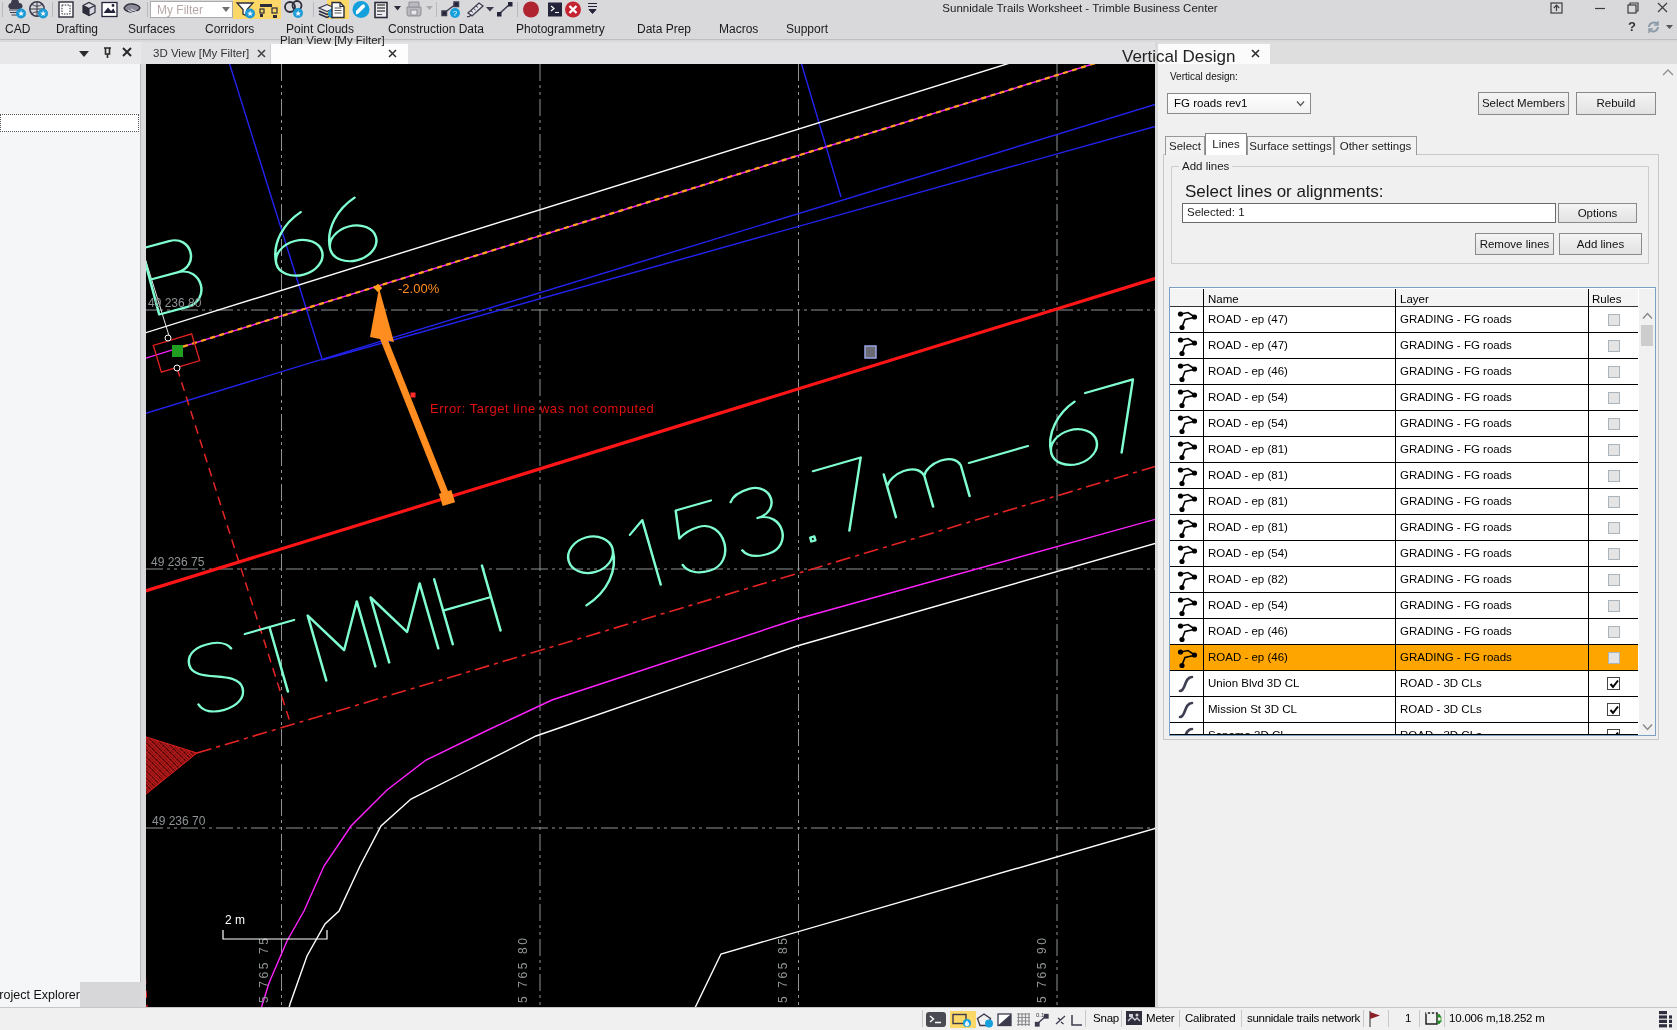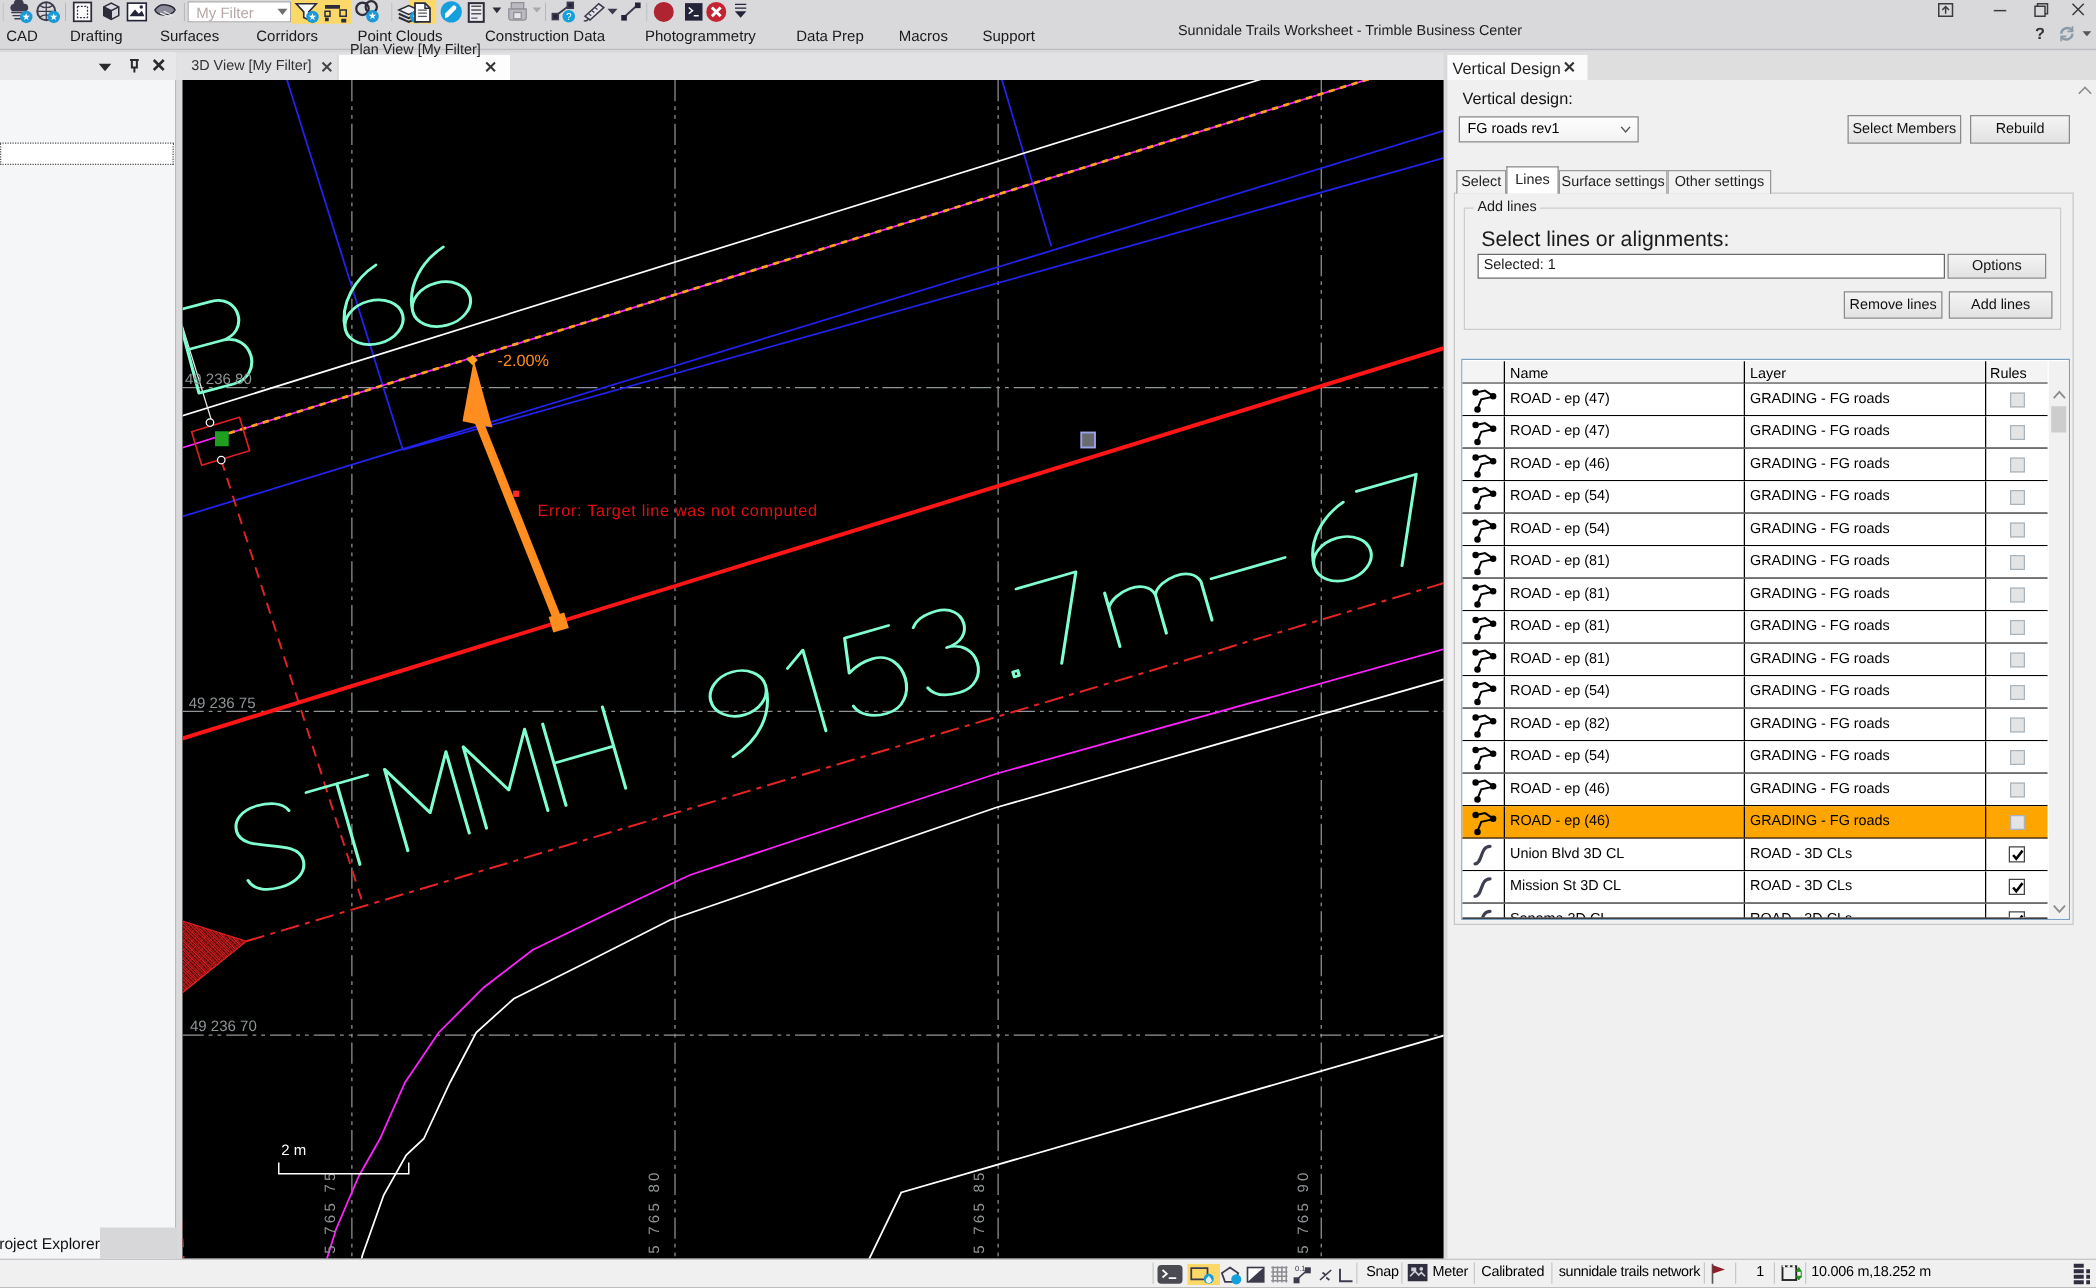--- a/index.html
+++ b/index.html
@@ -9,21 +9,21 @@
 .btn{position:absolute;background:linear-gradient(#f4f4f4,#e2e2e2);border:1px solid #8a8a8a;font-size:11.5px;text-align:center;color:#111}
 .tabtxt{font-size:11.5px;color:#222}
 .gridline{position:absolute;background:#000}
 .rowtxt{font-size:11.5px;color:#000}
 svg{display:block}
 </style></head><body>
 <div id="page">
 
 <div class="abs" style="left:0;top:0;width:1677px;height:42px;background:#d9d9dc"></div>
 <div class="abs" style="left:0;top:39px;width:1677px;height:1px;background:#bdbdc1"></div>
-<div class="abs" style="left:850px;top:19px;width:460px;text-align:center;font-size:11.5px;color:#1c1c1c">Sunnidale Trails Worksheet - Trimble Business Center</div>
+<div class="abs" style="left:850px;top:2px;width:460px;text-align:center;font-size:11.5px;color:#1c1c1c">Sunnidale Trails Worksheet - Trimble Business Center</div>
 <svg class="abs" style="left:1540px;top:0" width="137" height="16" viewBox="0 0 137 16">
 <g stroke="#3c3c3c" stroke-width="1.2" fill="none">
 <rect x="11" y="3" width="11" height="10"></rect>
         <path d="M16.5,11 V5.5 M13.8,8 L16.5,5.2 L19.2,8"></path>
 <path d="M55,8.5 H65"></path>
 <rect x="88" y="5" width="8" height="8"></rect>
         <path d="M90,5 V3 H98 V11 H96"></path>
 <path d="M118,3 L127,12 M127,3 L118,12"></path>
 </g>
     </svg>
@@ -246,28 +246,28 @@
 <text x="252" y="229" fill="#ff8d1f" font-size="13px" font-family="Liberation Sans, sans-serif">-2.00%</text>
 <text x="284" y="349" fill="#e01010" font-size="13px" letter-spacing="0.55px" font-family="Liberation Sans, sans-serif">Error: Target line was not computed</text>
 <path d="M77,866 L77,875 L181,875 L181,866" fill="none" stroke="#ffffff" stroke-width="1.2"></path>
 <text x="79" y="860" fill="#ffffff" font-size="12px" font-family="Liberation Sans, sans-serif">2 m</text>
 </svg>
 </div>
 <div class="abs" style="left:1155px;top:42px;width:3px;height:965px;background:#d9d9dc"></div>
 <div class="abs" style="left:1158px;top:42px;width:519px;height:965px;background:#f0f0f0"></div>
 <div class="abs" style="left:1158px;top:42px;width:519px;height:22px;background:#dededf"></div>
 <div class="abs" style="left:1158px;top:44px;width:112px;height:20px;background:#fbfbfb"></div>
-<div class="abs" style="left:1162px;top:47px;font-size:13px;color:#222">Vertical Design</div>
+<div class="abs" style="left:1122px;top:47px;font-size:17px;color:#222">Vertical Design</div>
 <svg class="abs" style="left:1251px;top:49px" width="10" height="10">
       <path d="M1,1 l7,7 M8,1 l-7,7" stroke="#333" stroke-width="1.7"></path>
     </svg>
 <svg class="abs" style="left:1662px;top:68px" width="12" height="9">
       <path d="M1,7 L6,2 L11,7" stroke="#909090" stroke-width="1.4" fill="none"></path>
     </svg>
-<div class="abs" style="left:1170px;top:71px;font-size:13px;color:#111">Vertical design:</div>
+<div class="abs" style="left:1170px;top:71px;font-size:10px;color:#111">Vertical design:</div>
 <div class="abs" style="left:1167px;top:93px;width:144px;height:21px;background:linear-gradient(#fefefe,#f2f2f2);border:1px solid #8a8a8a"></div>
 <div class="abs" style="left:1174px;top:97px;font-size:11.5px;color:#000">FG roads rev1</div>
 <svg class="abs" style="left:1296px;top:100px" width="9" height="7">
       <path d="M1,1.5 L4.5,5.5 L8,1.5" stroke="#555" stroke-width="1.2" fill="none"></path>
     </svg>
 <div class="btn" style="left:1478px;top:92px;width:91px;height:23px;line-height:21px">Select Members</div>
 <div class="btn" style="left:1576px;top:92px;width:80px;height:23px;line-height:21px">Rebuild</div>
 <div class="abs" style="left:1163px;top:154px;width:496px;height:586px;background:#f0f0f0;border:1px solid #c8c8c8"></div>
 <div class="abs tabtxt" style="left:1165px;top:136px;width:40px;height:19px;background:#f2f2f2;border:1px solid #999;border-bottom:none;text-align:center;padding-top:3px">Select</div>
 <div class="abs tabtxt" style="left:1247px;top:136px;width:87px;height:19px;background:#f2f2f2;border:1px solid #999;border-bottom:none;text-align:center;padding-top:3px">Surface settings</div>

